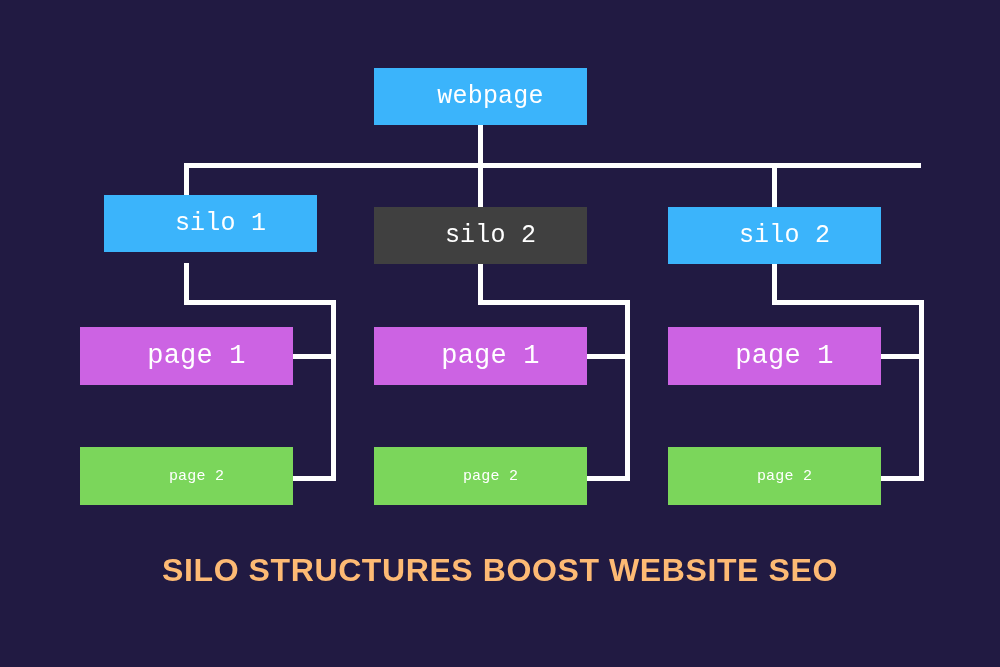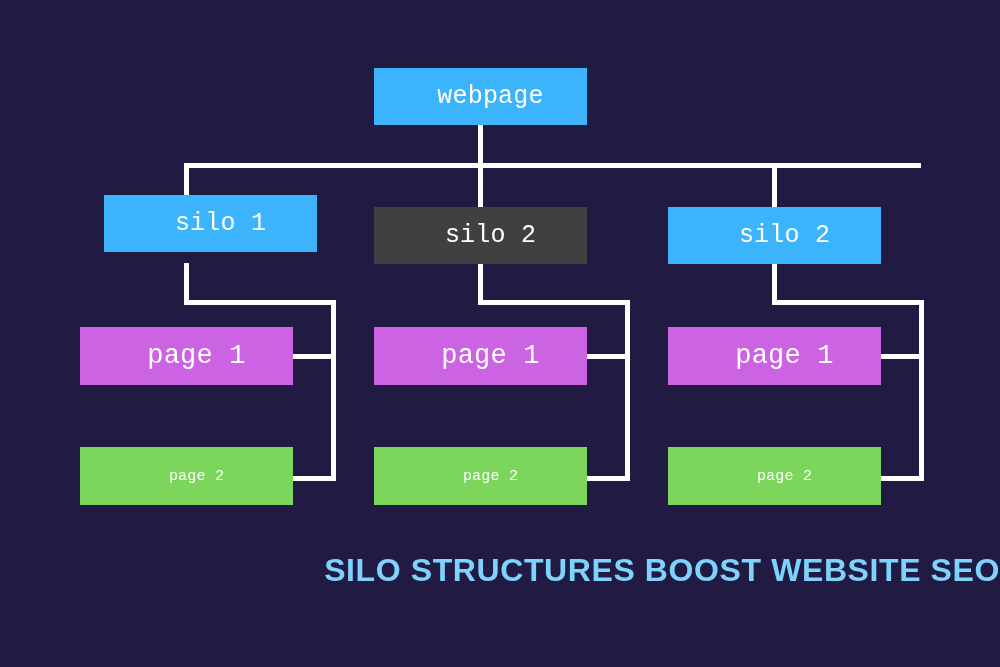--- a/index.html
+++ b/index.html
@@ -70,22 +70,22 @@
   
   #node-s1-page-2 { left: 80px;  top: 447px; width: 213px; height: 58px; }
   #node-s2-page-2 { left: 374px; top: 447px; width: 213px; height: 58px; }
   #node-s3-page-2 { left: 668px; top: 447px; width: 213px; height: 58px; }
   
   #caption {
     position: absolute;
     left: 0;
     top: 552px;
     width: 1000px;
-    text-align: right;
-    color: #7dd3fc;
+    text-align: center;
+    color: #fdba74;
     font-family: "Liberation Sans", sans-serif;
     font-weight: bold;
     font-size: 32px;
     letter-spacing: 0.6px;
     white-space: nowrap;
     user-select: none;
   }
 </style>
 </head>
 <body style="background: rgb(33, 26, 66);">

